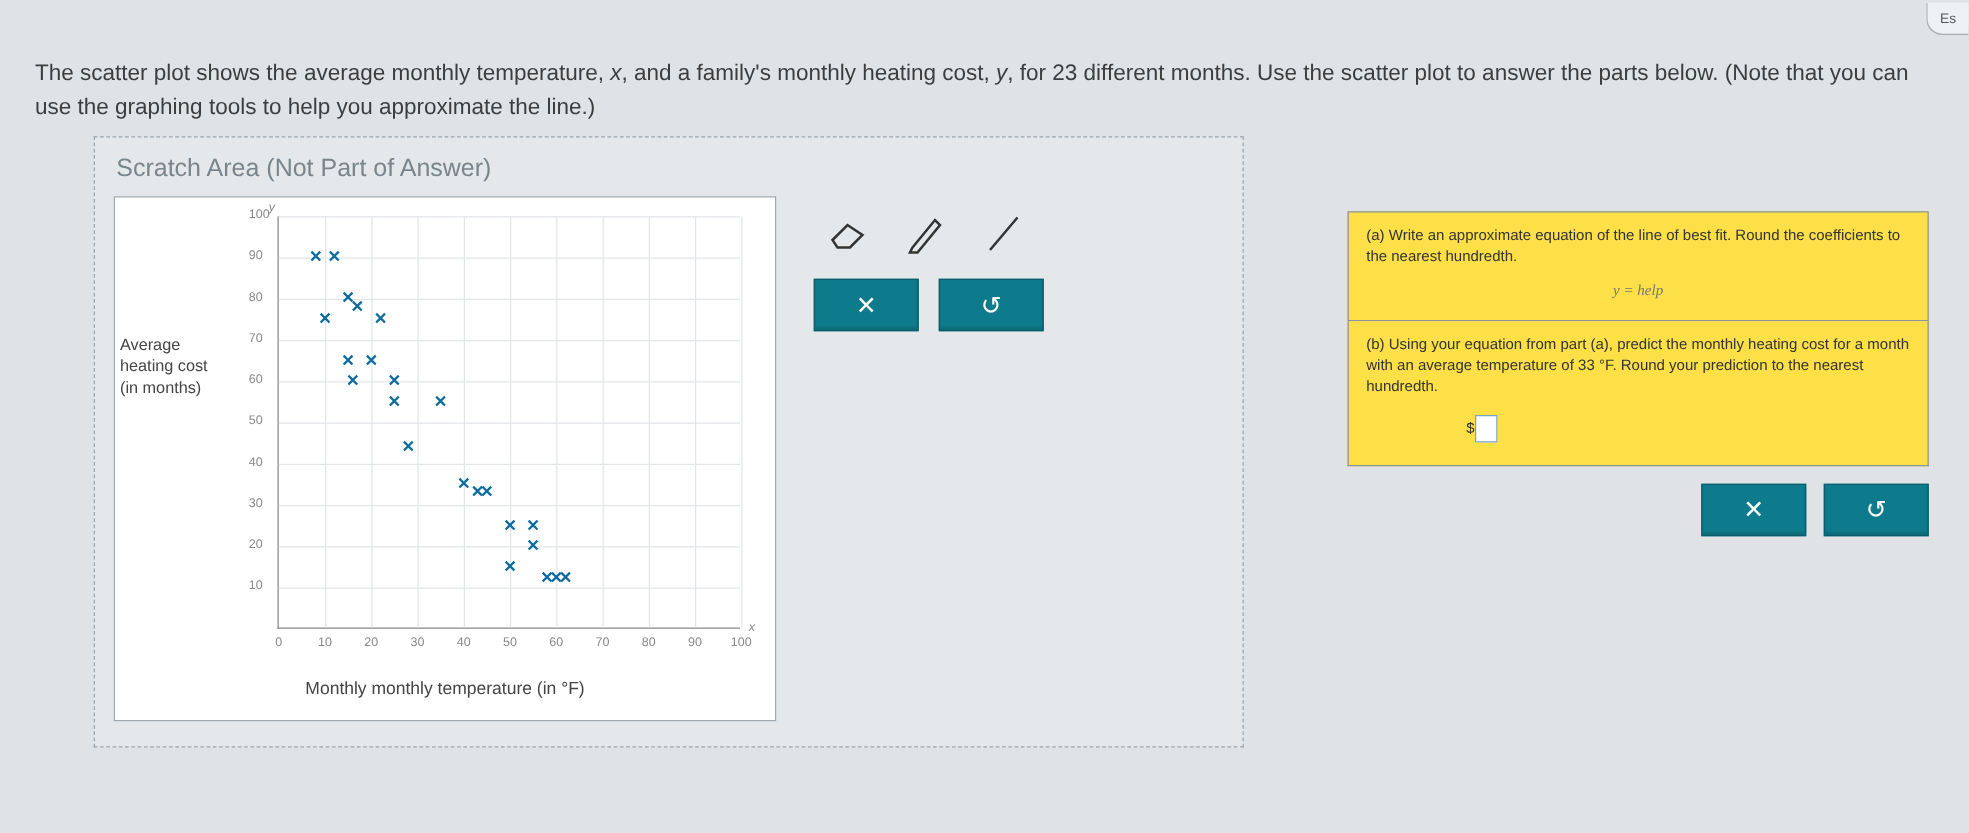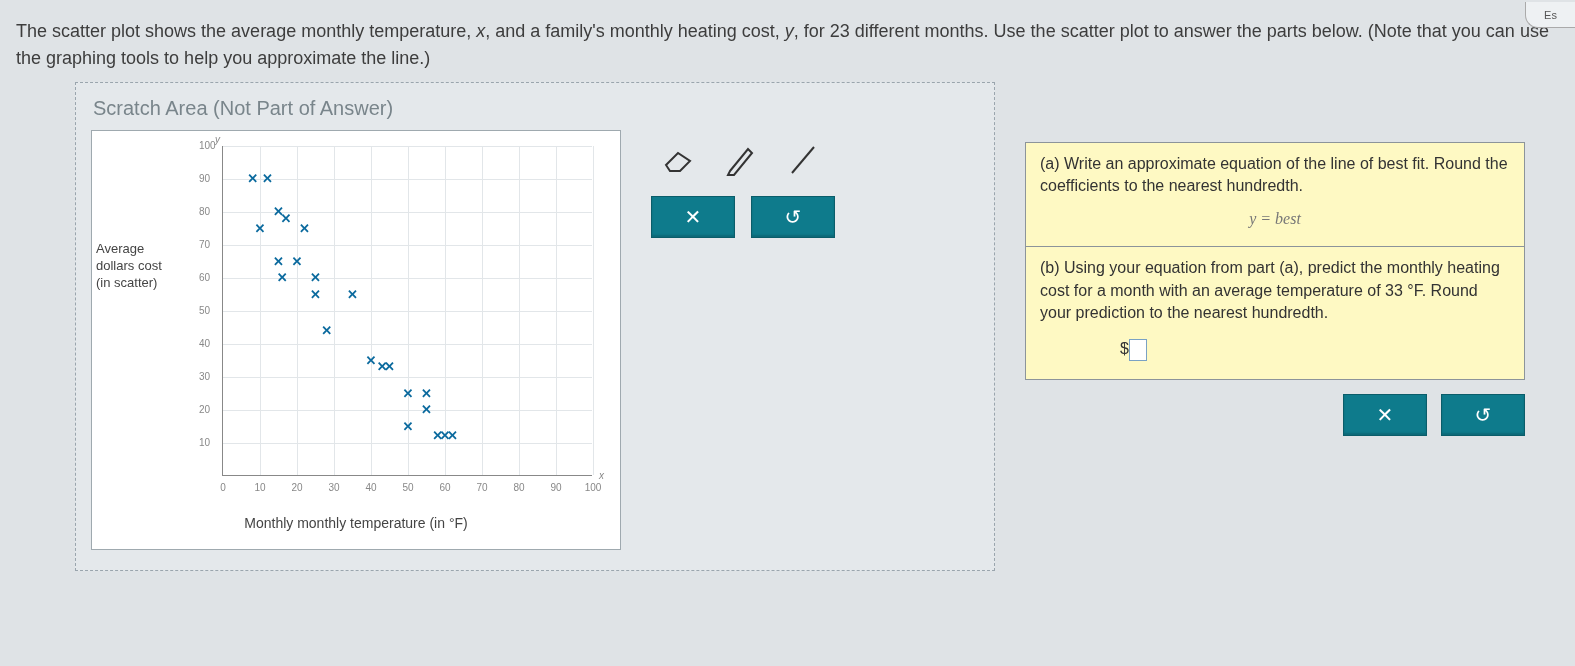--- a/index.html
+++ b/index.html
@@ -6,29 +6,30 @@
   body {
     font-family: Verdana, Geneva, sans-serif;
     background: #dfe3e6;
     color: #3a3a3a;
     width: 1575px;
     height: 666px;
     overflow: hidden;
     position: relative;
   }
   .question-text {
-    padding: 18px 24px 10px 16px;
+    padding: 18px 24px 10px 28px;
     font-size: 18px;
     line-height: 1.5;
     color: #3d3d3d;
+    margin-top: 27px;
   }
   .italic { font-style: italic; }
   .content-row {
     display: flex;
-    gap: 30px;
+    gap: 48px;
     padding: 0 20px;
   }
   .scratch-panel {
     width: 920px;
     border: 1px dashed #9aa5ad;
     background: #e4e8eb;
     padding: 10px 15px 20px 15px;
     margin-left: 55px;
   }
   .scratch-title {
@@ -124,47 +125,48 @@
     box-shadow: inset 0 -2px 2px rgba(0,0,0,.15);
   }
   .answer-col {
     width: 500px;
     display:flex;
     flex-direction:column;
     gap:0;
     margin-top:60px;
   }
   .answer-box {
-    background: #fef9c3;
+    background: #fde047;
     border: 1px solid #8c949a;
     padding: 10px 14px;
-    font-size: 16px;
+    font-size: 12px;
     color: #333;
     line-height:1.4;
+    margin-left:35px;
   }
   .answer-box + .answer-box { border-top: none; }
   .eq-line { text-align:center; padding: 10px 0 6px 0; font-style: italic; color:#777; font-family: Georgia, serif;}
   .dollar-line { padding: 14px 0 8px 80px; }
   .mini-input {
     display:inline-block;
     width: 18px; height: 22px;
     border: 1px solid #7aa2c4;
     background: #fff;
     vertical-align: middle;
   }
   .action-row {
     display:flex;
     gap: 14px;
     justify-content:flex-end;
     margin-top: 14px;
   }
   .es-badge {
     position:absolute;
     top:2px; right:0;
-    width:50px; height:26px;
+    width:34px; height:26px;
     border:1px solid #aaa;
     border-radius: 0 0 0 13px;
     border-right:none; border-top:none;
     font-size:11px;
     display:flex; align-items:center; justify-content:center;
     background:#eef1f3;
     color:#555;
   }
 </style>
 </head>
@@ -176,22 +178,22 @@
   <span>The scatter plot shows the average monthly temperature, </span><span class="italic">x</span><span>, and a family's monthly heating cost, </span><span class="italic">y</span><span>, for 23 different months. Use the scatter plot to answer the parts below. (Note that you can use the graphing tools to help you approximate the line.)</span>
 </div>
 
 <div class="content-row">
   <div class="scratch-panel">
     <div class="scratch-title">Scratch Area (Not Part of Answer)</div>
     <div class="scratch-body">
       <div class="chart-box">
         <div class="yaxis-label">
           <div>Average</div>
-          <div>dollars cost</div>
-          <div>(in scatter)</div>
+          <div>heating cost</div>
+          <div>(in months)</div>
         </div>
         <div class="plot" id="plot">
           <span class="axis-marker" style="top:-12px; left:-8px;">y</span>
           <span class="axis-marker" style="right:-12px; bottom:-6px;">x</span>
           <span class="tick-x" style="left:0;">0</span>
         <div class="grid-line-v" style="left: 37px;"></div>
             <div class="tick-x" style="left: 37px;">10</div>
             <div class="grid-line-v" style="left: 74px;"></div>
             <div class="tick-x" style="left: 74px;">20</div>
             <div class="grid-line-v" style="left: 111px;"></div>
@@ -278,21 +280,21 @@
           <div class="teal-btn">✕</div>
           <div class="teal-btn">↺</div>
         </div>
       </div>
     </div>
   </div>
 
   <div class="answer-col">
     <div class="answer-box">
       <div>(a) Write an approximate equation of the line of best fit. Round the coefficients to the nearest hundredth.</div>
-      <div class="eq-line">y = best</div>
+      <div class="eq-line">y = help</div>
     </div>
     <div class="answer-box">
       <div>(b) Using your equation from part (a), predict the monthly heating cost for a month with an average temperature of 33 °F. Round your prediction to the nearest hundredth.</div>
       <div class="dollar-line">
         <span>$</span><span class="mini-input"></span>
       </div>
     </div>
     <div class="action-row">
       <div class="teal-btn">✕</div>
       <div class="teal-btn">↺</div>

